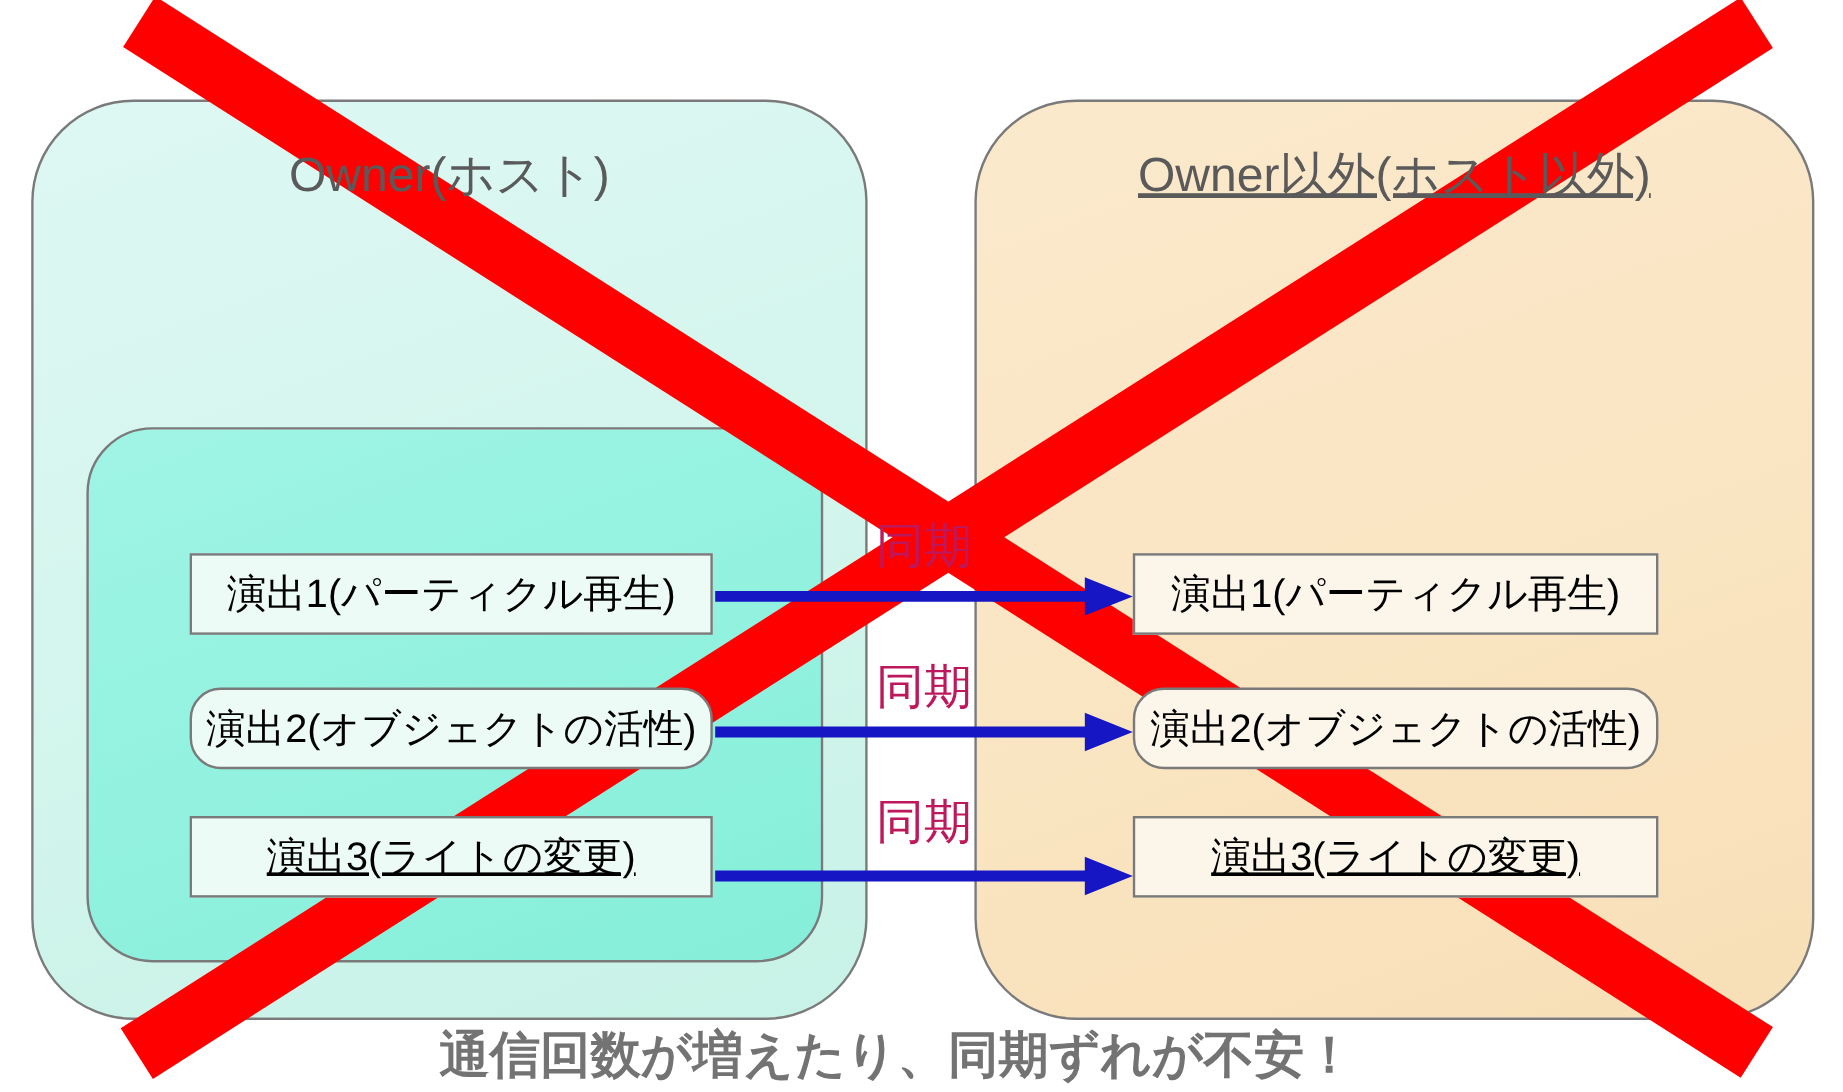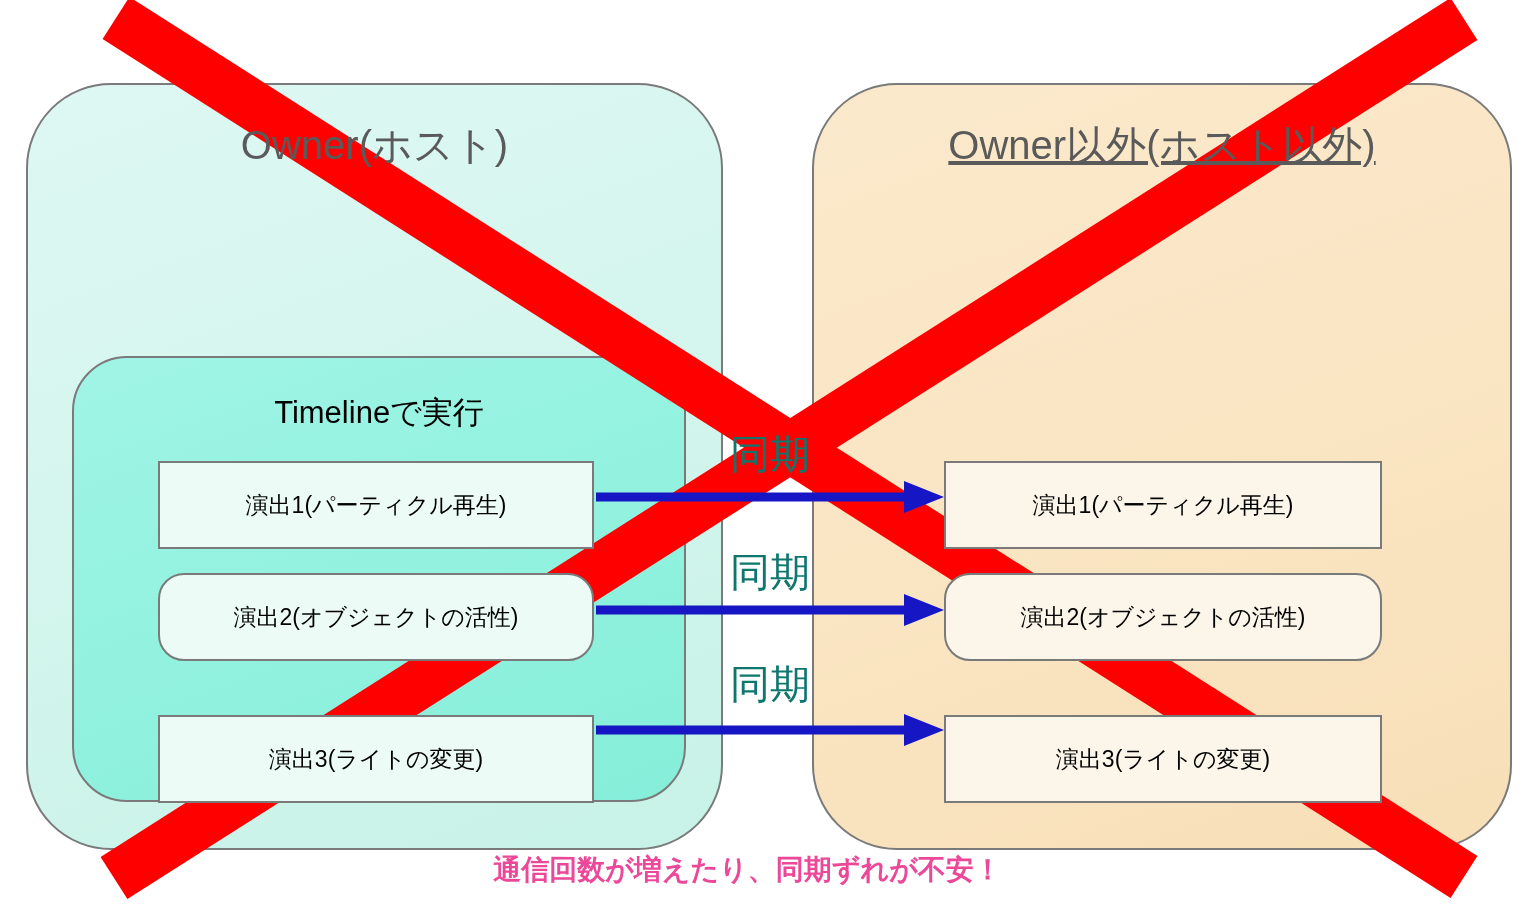--- a/index.html
+++ b/index.html
@@ -35,64 +35,63 @@
     font-size: 40px; color: #5a5a5a; z-index: 3;
   }
   .title-owner    { left: 26px;  top: 118px; width: 697px; }
   .title-nonowner { left: 812px; top: 118px; width: 700px; text-decoration: underline; }
   .title-timeline {
     position: absolute; left: 72px; top: 392px; width: 614px;
     text-align: center; font-size: 31px; color: #000000; z-index: 3;
   }
 
   .effect-box {
-    position: absolute; width: 436px; height: 88px; z-index: 3;
+    position: absolute; width: 436px; height: 68px; z-index: 3;
     border: 2px solid #7a7a7a;
     display: flex; align-items: center; justify-content: center;
-    font-size: 23px; color: #000000; white-space: nowrap;
+    font-size: 33px; color: #000000; white-space: nowrap;
   }
   .effect-left  { left: 158px; background: #ecfbf6; }
   .effect-right { left: 944px; width: 438px; background: #fbf5ea; }
   .row1 { top: 461px; }
   .row2 { top: 573px; border-radius: 26px; }
-  .row3 { top: 715px; }
+  .row3 { top: 680px; text-decoration: underline; }
 
   #arrows-svg { position: absolute; left: 0; top: 0; z-index: 3; }
 
   .sync-label {
     position: absolute; left: 700px; width: 140px; text-align: center;
-    font-size: 40px; color: #0f766e; z-index: 3;
+    font-size: 40px; color: #be185d; z-index: 3;
   }
   .sync1 { top: 427px; }
   .sync2 { top: 545px; }
   .sync3 { top: 657px; }
 
   .warning {
     position: absolute; left: 0px; top: 851px; width: 1495px;
-    text-align: center; font-size: 28px; font-weight: bold; color: #ec4899;
+    text-align: center; font-size: 42px; font-weight: bold; color: #737373;
     z-index: 3; white-space: nowrap;
   }
 </style>
 </head>
 <body>
 
 <div id="canvas">
 
   <div class="region region-owner"></div>
   <div class="region region-nonowner"></div>
   <div class="region region-timeline"></div>
 
   <svg id="cross-svg" width="1536" height="910" viewBox="0 0 1536 910">
     <line x1="116" y1="18" x2="1464" y2="877" stroke="#ff0000" stroke-width="50" stroke-linecap="butt"></line>
     <line x1="114" y1="878" x2="1464" y2="19" stroke="#ff0000" stroke-width="50" stroke-linecap="butt"></line>
   </svg>
 
   <div class="group-title title-owner">Owner(ホスト)</div>
   <div class="group-title title-nonowner">Owner以外(ホスト以外)</div>
-  <div class="title-timeline">Timelineで実行</div>
 
   <div class="effect-box effect-left row1">
     <span>演出1(パーティクル再生)</span>
   </div>
   <div class="effect-box effect-left row2">
     <span>演出2(オブジェクトの活性)</span>
   </div>
   <div class="effect-box effect-left row3">
     <span>演出3(ライトの変更)</span>
   </div>

